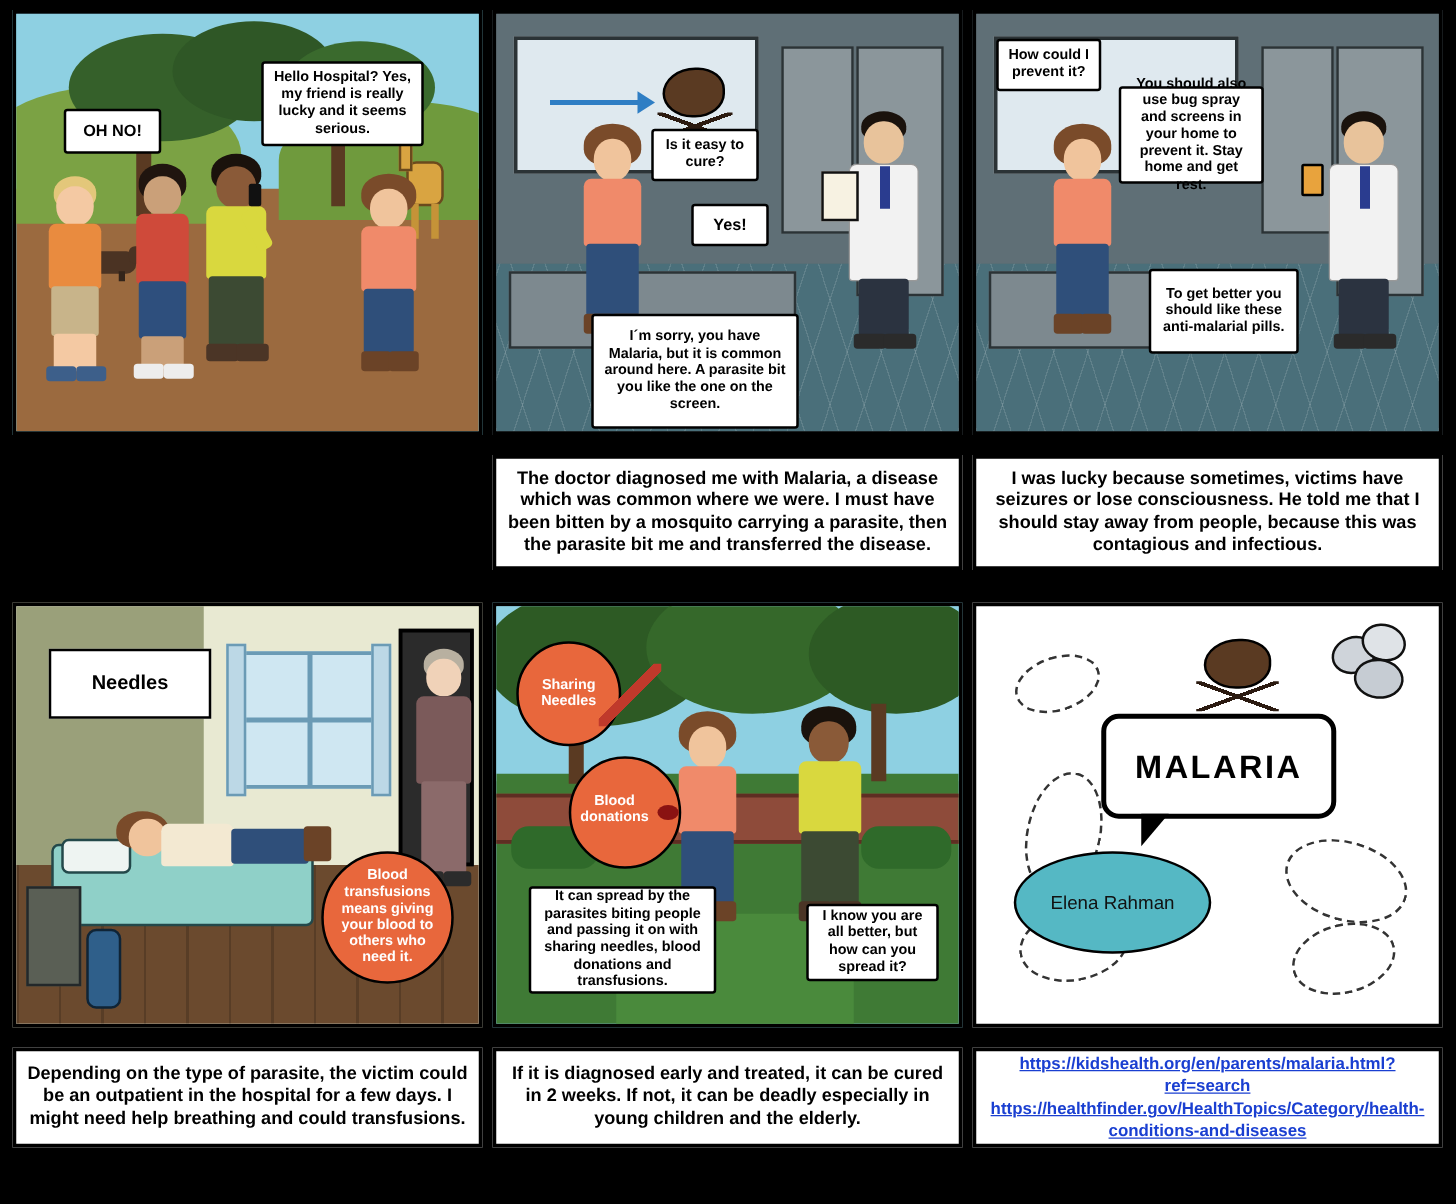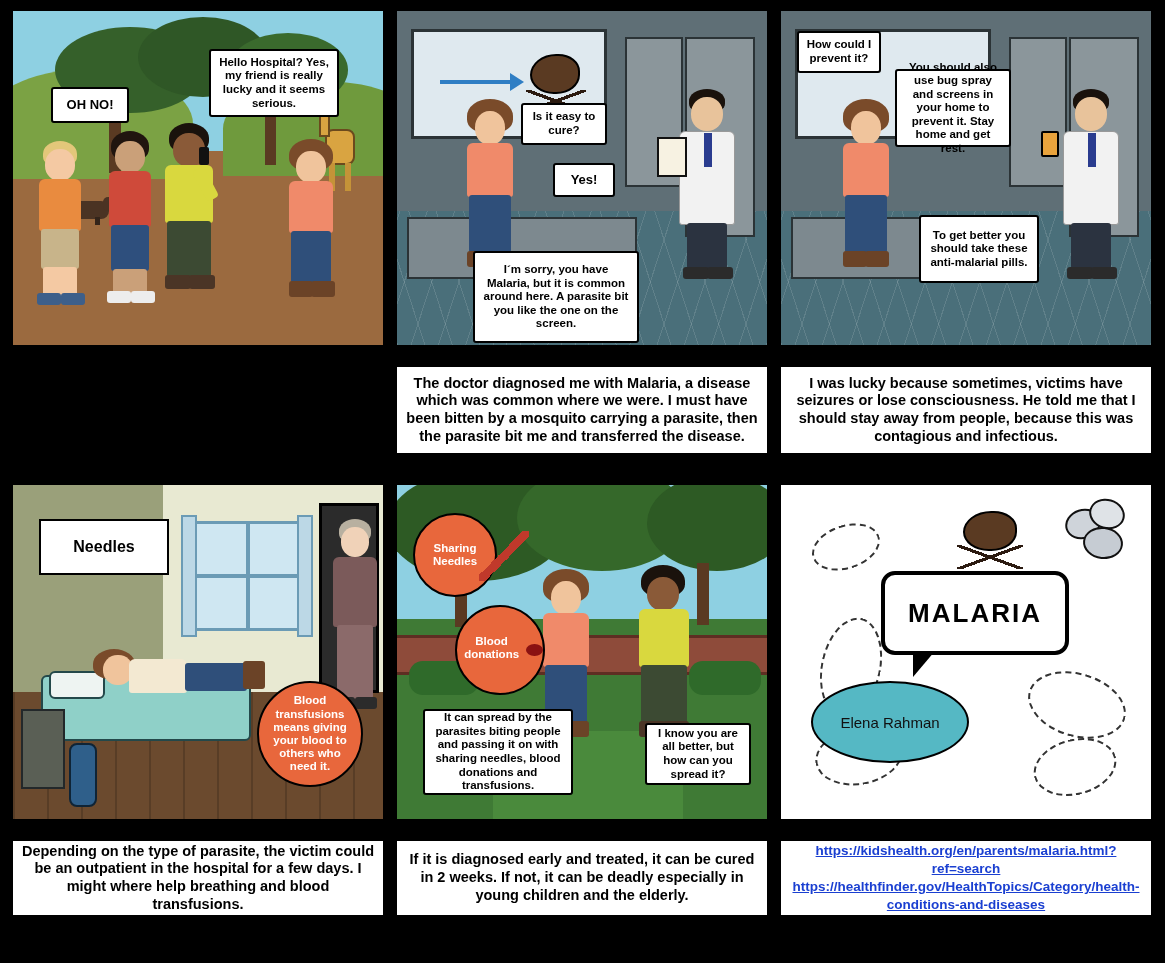--- a/index.html
+++ b/index.html
@@ -284,21 +284,21 @@
         <div class="head" style="left:18px;top:8px;width:32px;height:34px;background:#e8c39b;"></div>
         <div class="torso" style="left:6px;top:42px;width:56px;height:94px;background:#f2f2f2;border:1px solid #999;"></div>
         <div style="position:absolute;left:31px;top:44px;width:8px;height:34px;background:#2a3c8f;"></div>
         <div class="legs" style="left:14px;top:134px;width:40px;height:46px;background:#2b3340;"></div>
         <div class="shoe" style="left:10px;top:178px;width:26px;height:12px;"></div>
         <div class="shoe" style="left:34px;top:178px;width:26px;height:12px;"></div>
         <div class="pill-bottle" style="left:-16px;top:42px;width:18px;height:26px;"></div>
       </div>
       <div class="bubble" style="left:16px;top:20px;width:84px;height:42px;">How could I prevent it?</div>
       <div class="bubble" style="left:114px;top:58px;width:116px;height:78px;">You should also use bug spray and screens in your home to prevent it. Stay home and get rest.</div>
-      <div class="bubble" style="left:138px;top:204px;width:120px;height:68px;">To get better you should take these anti-malarial pills.</div>
+      <div class="bubble" style="left:138px;top:204px;width:120px;height:68px;">To get better you should like these anti-malarial pills.</div>
     </div>
     <div class="caption" style="left:0;top:356px;width:376px;height:92px;">I was lucky because sometimes, victims have seizures or lose consciousness. He told me that I should stay away from people, because this was contagious and infectious.</div>
   </div>
 
   <div class="cell" style="left:10px;top:482px;width:376px;height:448px;">
     <div class="panel" style="left:0;top:0;width:376px;height:340px;background:#e7e7d2;">
       <div class="room-wall" style="background:#9aa07a;"></div>
       <div style="position:absolute;left:150px;top:0;right:0;height:62%;background:#e8e9d2;"></div>
       <div class="room-floor"></div>
       <div class="sign" style="left:26px;top:34px;width:130px;height:56px;">
@@ -325,21 +325,21 @@
         <div class="hair" style="left:0px;top:6px;width:42px;height:30px;background:#7a4b2a;"></div>
         <div class="head" style="left:10px;top:12px;width:30px;height:30px;background:#f0c49c;"></div>
         <div class="torso" style="left:36px;top:16px;width:58px;height:34px;background:#f3e9d2;"></div>
         <div class="legs" style="left:92px;top:20px;width:62px;height:28px;background:#2f4f7a;"></div>
         <div class="shoe" style="left:150px;top:18px;width:22px;height:28px;background:#6b4327;"></div>
       </div>
       <div style="position:absolute;left:56px;top:258px;width:28px;height:64px;background:#2f5f8a;border:2px solid #0f2436;border-radius:8px;"></div>
       <div style="position:absolute;left:8px;top:224px;width:44px;height:80px;background:#5a5f55;border:2px solid #23282a;"></div>
       <div class="circ-bubble" style="left:244px;top:196px;width:106px;height:106px;padding:8px;">Blood transfusions means giving your blood to others who need it.</div>
     </div>
-    <div class="caption" style="left:0;top:356px;width:376px;height:80px;">Depending on the type of parasite, the victim could be an outpatient in the hospital for a few days. I might where help breathing and blood transfusions.</div>
+    <div class="caption" style="left:0;top:356px;width:376px;height:80px;">Depending on the type of parasite, the victim could be an outpatient in the hospital for a few days. I might need help breathing and could transfusions.</div>
   </div>
 
   <div class="cell" style="left:394px;top:482px;width:376px;height:448px;">
     <div class="panel" style="left:0;top:0;width:376px;height:340px;background:#8ed0e2;">
       <div class="sky" style="height:42%;background:#8ed0e2;"></div>
       <div class="ground" style="height:60%;background:#3f7a35;"></div>
       <div class="tree-canopy" style="left:-10px;top:-14px;width:180px;height:110px;background:#2d5a24;"></div>
       <div class="tree-canopy" style="left:120px;top:-20px;width:170px;height:106px;background:#35682a;"></div>
       <div class="tree-canopy" style="left:250px;top:-10px;width:140px;height:96px;background:#2d5a24;"></div>
       <div class="trunk" style="left:58px;top:82px;width:12px;height:60px;"></div>

